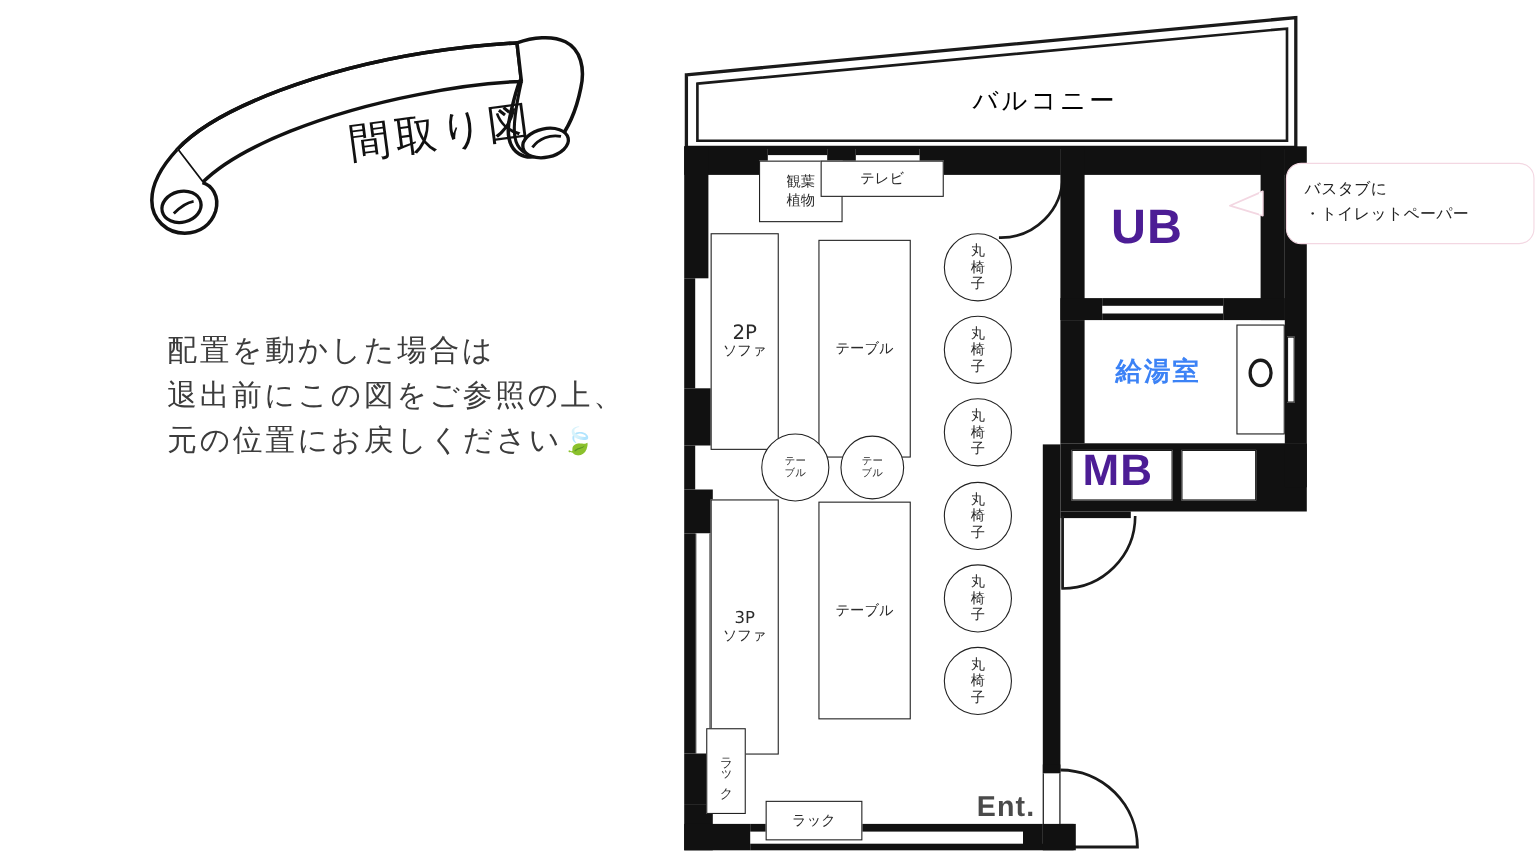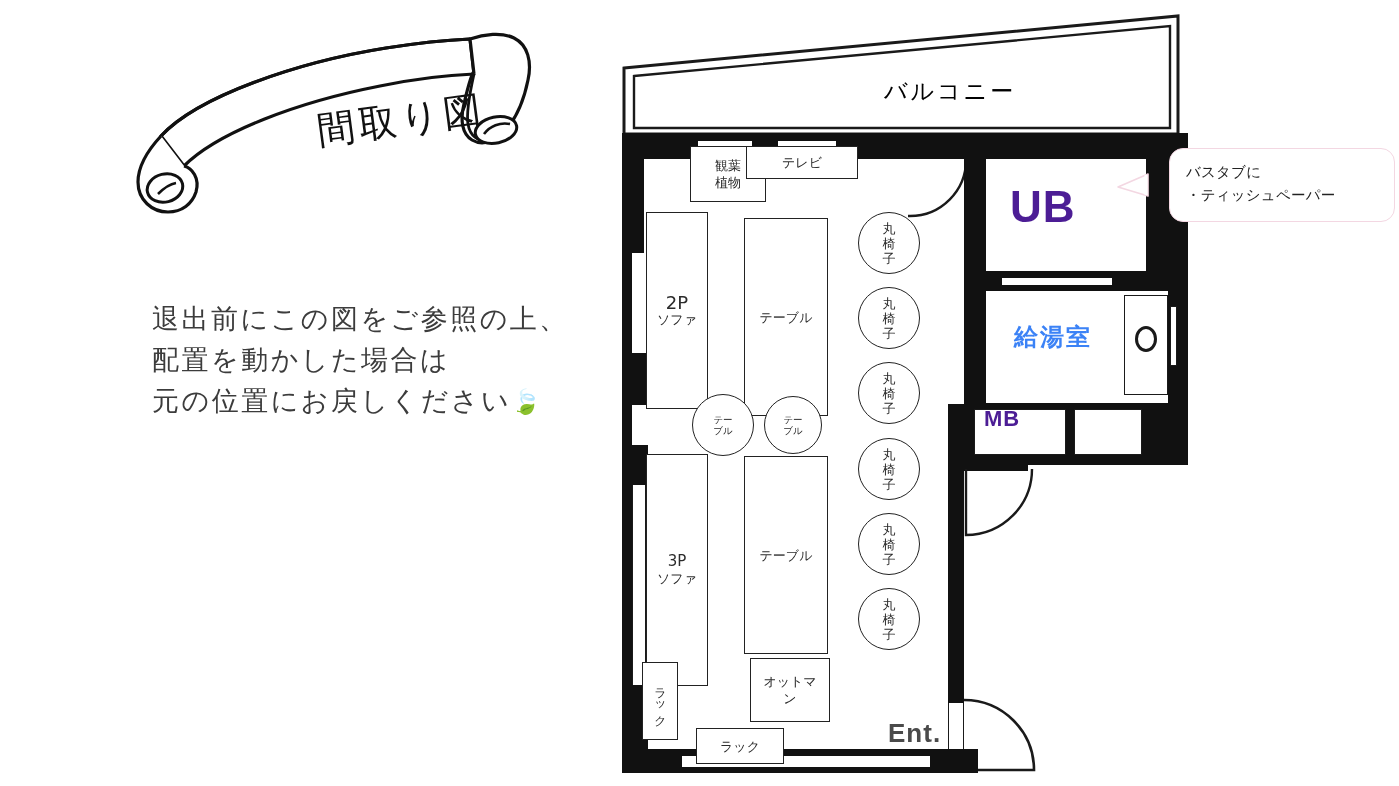--- a/index.html
+++ b/index.html
@@ -188,22 +188,22 @@
                C 406 82, 398 100, 388 112 C 378 124, 364 128, 354 122
                C 344 116, 342 102, 346 86 C 350 68, 356 48, 356 56 Z" fill="#ffffff" stroke="#111" stroke-width="3.2" stroke-linejoin="round"></path>
       <path d="M356 56 C 352 74, 348 94, 350 106 C 352 118, 360 124, 370 122" fill="none" stroke="#111" stroke-width="2.8"></path>
       <ellipse cx="378" cy="112" rx="21" ry="13" transform="rotate(-12 378 112)" fill="#ffffff" stroke="#111" stroke-width="3"></ellipse>
       <path d="M366 116 C 372 108, 382 104, 392 106" fill="none" stroke="#111" stroke-width="2.6"></path>
     </svg>
     <div class="banner-title">間取り図</div>
   </div>
 
   <div class="note">
+    <div>配置を動かした場合は</div>
     <div>退出前にこの図をご参照の上、</div>
-    <div>配置を動かした場合は</div>
     <div>
       <span>元の位置にお戻しください</span><span class="leaf">🍃</span>
     </div>
   </div>
 
   <div class="plan">
 
     <svg style="left:0px; top:0px;" width="580" height="126" viewBox="0 0 580 126">
       <path d="M12 54 L566 2 L566 120 L12 120 Z" fill="#ffffff" stroke="#1a1a1a" stroke-width="3"></path>
       <path d="M22 62 L558 12 L558 114 L22 114 Z" fill="#ffffff" stroke="#1a1a1a" stroke-width="2.4"></path>
@@ -254,21 +254,21 @@
     <div class="wall" style="left:352px; top:277px; width:22px; height:112px;"></div>
     <div class="wall" style="left:556px; top:119px; width:20px; height:270px;"></div>
     <div class="roomlbl" style="left:402px; top:307px;">給湯室</div>
 
     <div class="thinbox" style="left:512px; top:281px; width:44px; height:100px;"></div>
     <div style="left:523px; top:312px; width:22px; height:26px; border:3px solid #1a1a1a; border-radius:50%; box-sizing:border-box; background:#fff;"></div>
     <div style="left:558px; top:292px; width:7px; height:60px; background:#ffffff; border:1px solid #1a1a1a; box-sizing:border-box;"></div>
 
     <div class="wall" style="left:352px; top:389px; width:224px; height:62px;"></div>
     <div class="thinbox" style="left:362px; top:395px; width:92px; height:46px;"></div>
-    <div class="bigtxt" style="left:372px; top:392px; font-size:22px;">MB</div>
+    <div class="bigtxt" style="left:372px; top:392px; font-size:40px;">MB</div>
     <div class="thinbox" style="left:462px; top:395px; width:68px; height:46px;"></div>
 
     <div class="wall" style="left:352px; top:451px; width:64px; height:6px;"></div>
     <svg style="left:352px; top:455px;" width="72" height="70" viewBox="0 0 72 70">
       <path d="M2 0 L2 66 A 66 66 0 0 0 68 0" fill="none" stroke="#1a1a1a" stroke-width="2.4"></path>
       <path d="M2 0 L2 66" fill="none" stroke="#1a1a1a" stroke-width="1.6"></path>
     </svg>
 
     <div class="wall" style="left:556px; top:389px; width:20px; height:40px;"></div>
 
@@ -314,26 +314,20 @@
 
     <div class="furn" style="left:34px; top:440px; width:62px; height:232px;">
       <div>
         <div style="font-size:15px;">3P</div>
         <div>ソファ</div>
       </div>
     </div>
 
     <div class="furn" style="left:132px; top:442px; width:84px; height:198px;">テーブル</div>
 
-    <div class="furn" style="left:138px; top:644px; width:80px; height:64px;">
-      <div>
-        <div>オットマ</div>
-        <div>ン</div>
-      </div>
-    </div>
 
     <div class="furn" style="left:30px; top:648px; width:36px; height:78px;">
       <span class="vert" style="font-size:12px;">ラック</span>
     </div>
     <div class="furn" style="left:84px; top:714px; width:88px; height:36px;">ラック</div>
 
     <div class="circ" style="left:246px; top:198px; width:62px; height:62px;">
       <div>
         <div>丸</div>
         <div>椅</div>
@@ -379,16 +373,16 @@
   </div>
 
   <div class="callout-tail">
     <svg width="34" height="26" viewBox="0 0 34 26">
       <path d="M32 2 L2 15 L32 24 Z" fill="#ffffff" stroke="#f3d7e2" stroke-width="1.6" stroke-linejoin="round"></path>
       <path d="M30 3 L30 23" stroke="#ffffff" stroke-width="3"></path>
     </svg>
   </div>
   <div class="callout">
     <div>バスタブに</div>
-    <div>・ティッシュペーパー</div>
+    <div>・トイレットペーパー</div>
   </div>
 
 </div>
 
 </body></html>

